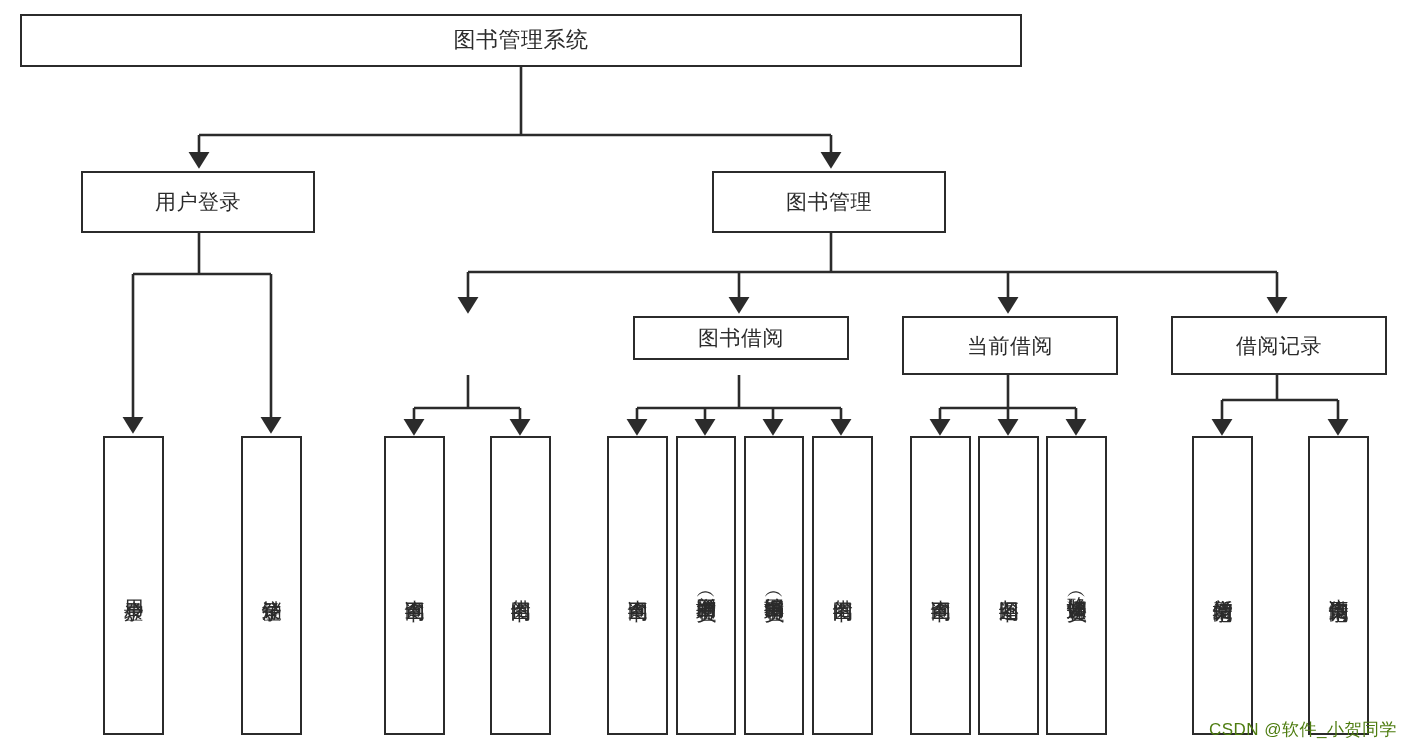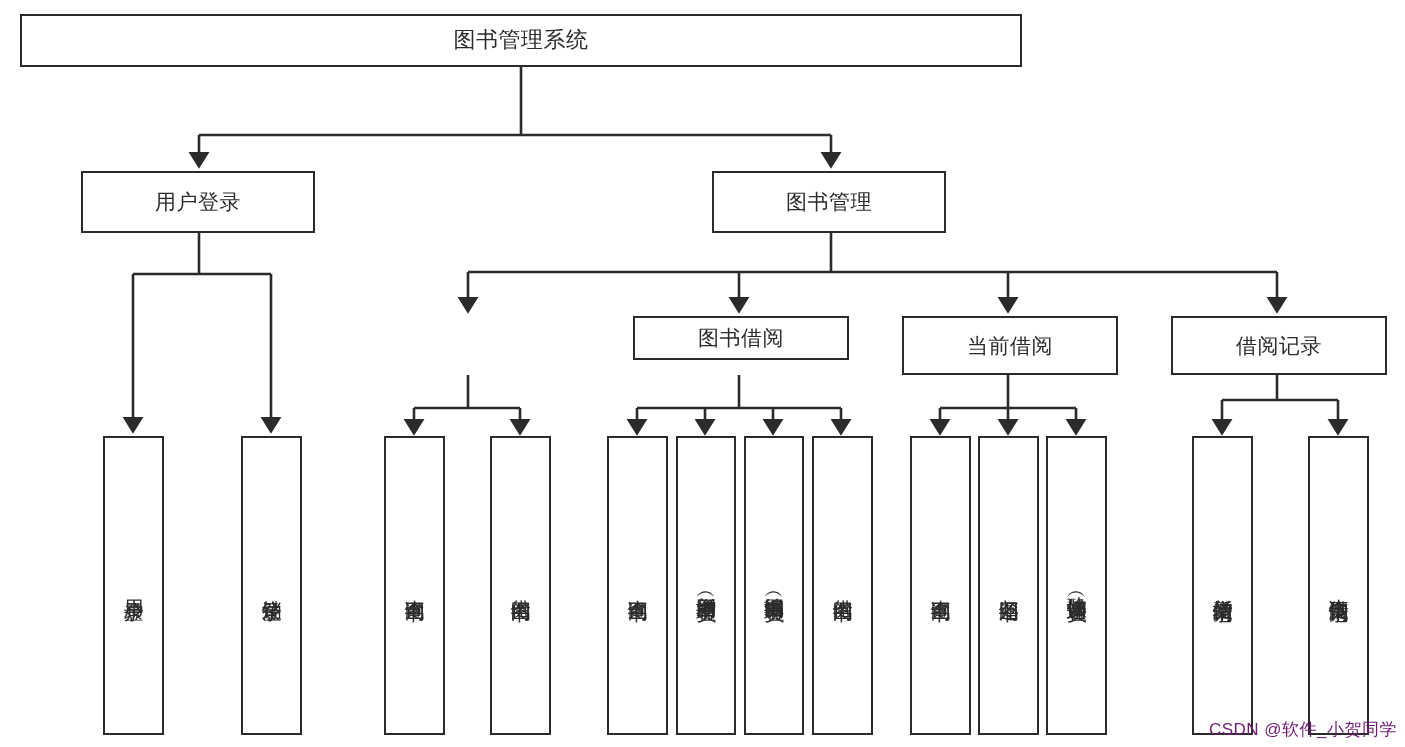--- a/index.html
+++ b/index.html
@@ -57,21 +57,21 @@
     top: 0;
     width: 1405px;
     height: 747px;
     pointer-events: none;
   }
   .watermark {
     position: absolute;
     right: 8px;
     bottom: 6px;
     font-size: 17px;
-    color: #701a75;
+    color: #4d7c0f;
     white-space: nowrap;
     letter-spacing: 0.5px;
   }
 </style>
 </head>
 <body>
 
 <div id="diagram-root">
 
   <svg class="connectors" viewBox="0 0 1405 747" xmlns="http://www.w3.org/2000/svg">

